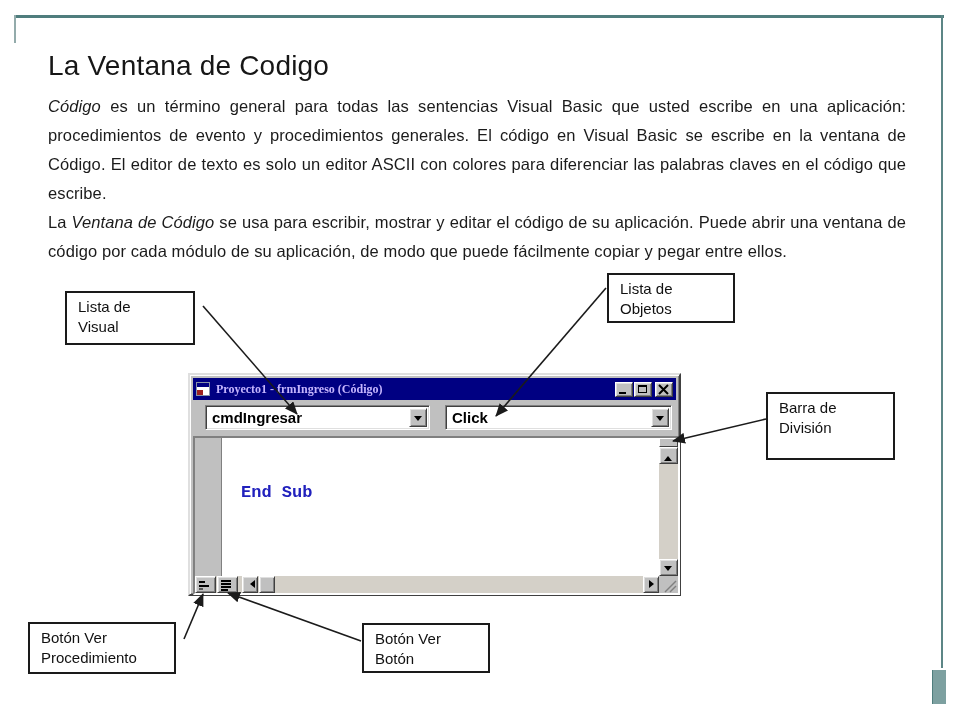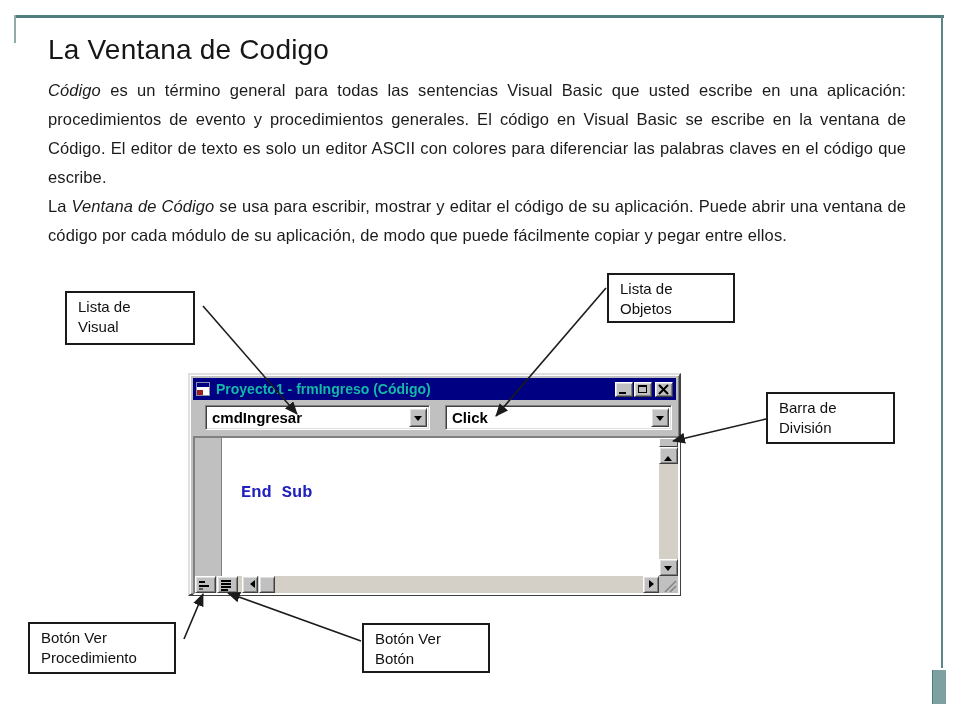--- a/index.html
+++ b/index.html
@@ -5,44 +5,44 @@
   html,body{margin:0;padding:0;background:#fff;}
   .page{position:relative;width:960px;height:720px;background:#ffffff;overflow:hidden;
         font-family:"Liberation Sans",sans-serif;color:#1b1b1b;}
   
   .frame-top{position:absolute;left:14px;top:15px;width:930px;height:3px;background:#4f7d7d;}
   .frame-right{position:absolute;left:941px;top:15px;width:2px;height:653px;background:#5c8686;}
   .frame-left-stub{position:absolute;left:14px;top:15px;width:2px;height:28px;background:#93abab;}
   .accent-block{position:absolute;left:932px;top:670px;width:13px;height:34px;background:#7da0a0;border-left:1px solid #4f7d7d;}
 
   
-  .textblock{position:absolute;left:48px;top:34px;width:858px;}
+  .textblock{position:absolute;left:48px;top:50px;width:858px;}
   .page-title{font-size:28px;font-weight:normal;color:#161616;margin:0 0 10px 0;letter-spacing:.2px;}
   .para{font-size:16.5px;line-height:29px;text-align:justify;margin:0;letter-spacing:.1px;}
   .para i{}
 
   
   .callout{position:absolute;background:#fff;border:2px solid #1a1a1a;box-sizing:border-box;
            padding:4px 11px;font-size:15px;line-height:20px;color:#111;z-index:2;}
   .co-objects{left:65px;top:291px;width:130px;height:54px;}
   .co-events{left:607px;top:273px;width:128px;height:50px;}
-  .co-split{left:766px;top:392px;width:129px;height:52px;}
+  .co-split{left:766px;top:392px;width:129px;height:68px;}
   .co-proc{left:28px;top:622px;width:148px;height:52px;}
   .co-mod{left:362px;top:623px;width:128px;height:50px;}
 
   
   .arrows{position:absolute;left:0;top:0;width:960px;height:720px;z-index:5;pointer-events:none;}
 
   
   .vbwin{position:absolute;left:188px;top:373px;width:493px;height:223px;background:#c0c0c0;
          border:2px solid;border-color:#dfdfdf #404040 #404040 #dfdfdf;
          box-shadow:inset 1px 1px 0 #ffffff, inset -1px -1px 0 #808080;box-sizing:border-box;z-index:1;}
   .titlebar{position:absolute;left:3px;top:3px;right:3px;height:22px;background:#000082;
             display:flex;align-items:center;padding:0 3px;box-sizing:border-box;}
-  .titlebar .ttl{color:#14b8a6;font-weight:bold;font-size:14px;margin-left:6px;white-space:nowrap;flex:1;}
+  .titlebar .ttl{color:#c4b5fd;font-weight:bold;font-size:12px;margin-left:6px;white-space:nowrap;flex:1;font-family:Liberation Serif, serif;}
   .winbtn{width:18px;height:15px;background:#c0c0c0;border:1px solid;border-color:#ffffff #404040 #404040 #ffffff;
           box-shadow:inset 1px 1px 0 #dfdfdf, inset -1px -1px 0 #808080;position:relative;margin-left:1px;box-sizing:border-box;}
   .winbtn .min-bar{position:absolute;left:3px;bottom:2px;width:7px;height:2px;background:#000;}
   .winbtn .max-box{position:absolute;left:3px;top:2px;width:9px;height:8px;border:1px solid #000;border-top-width:2px;box-sizing:border-box;}
   .gap2{width:2px;}
   .xglyph{position:absolute;left:2px;top:1px;}
 
   
   .combo{position:absolute;height:25px;background:#fff;border:1px solid;border-color:#808080 #ffffff #ffffff #808080;
          box-shadow:inset 1px 1px 0 #404040, inset -1px -1px 0 #dfdfdf;box-sizing:border-box;}

